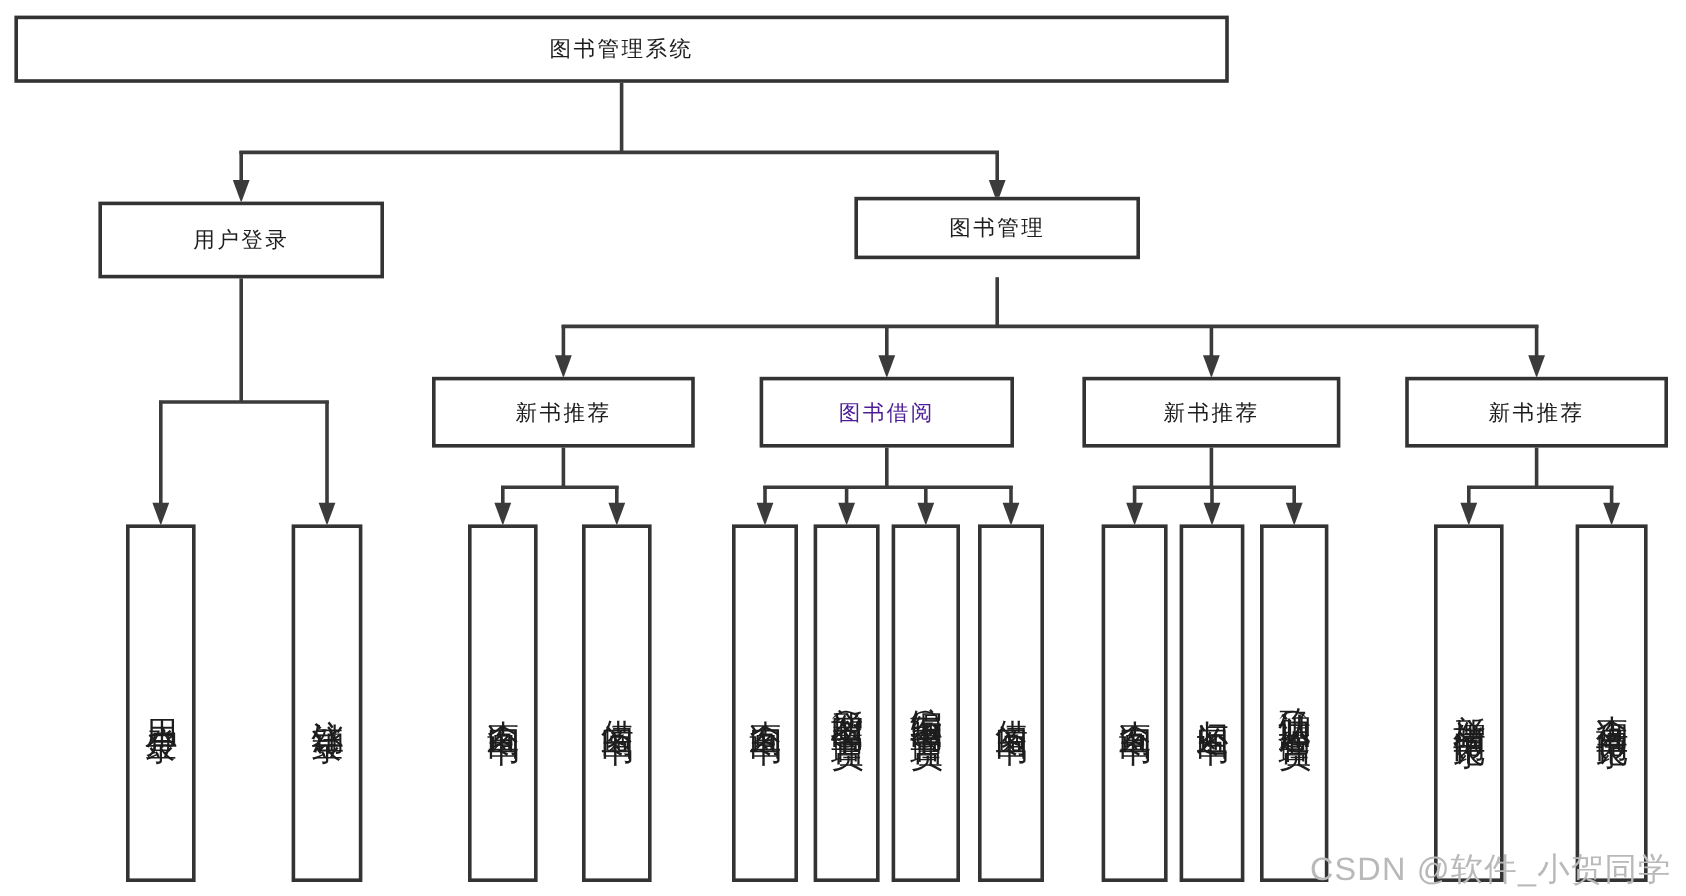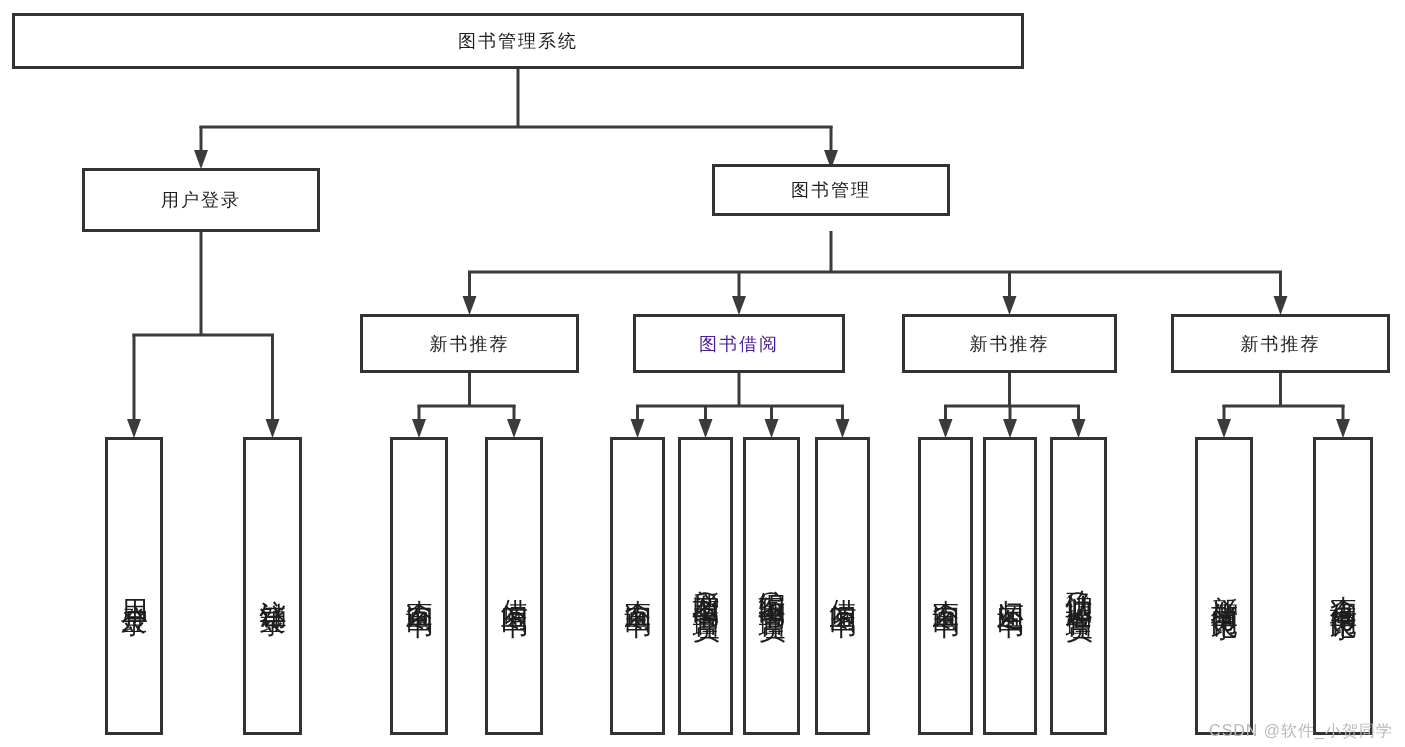--- a/index.html
+++ b/index.html
@@ -42,21 +42,21 @@
     text-orientation: mixed;
     font-size: 27px;
     letter-spacing: 4px;
     white-space: normal;
     line-height: 1;
   }
   .watermark {
     position: absolute;
     right: 12px;
     bottom: 5px;
-    font-size: 16px;
+    font-size: 27px;
     color: #b9b9b9;
     letter-spacing: 1px;
     white-space: nowrap;
     z-index: 5;
   }
 </style>
 </head>
 <body>
 
 <div class="canvas">

